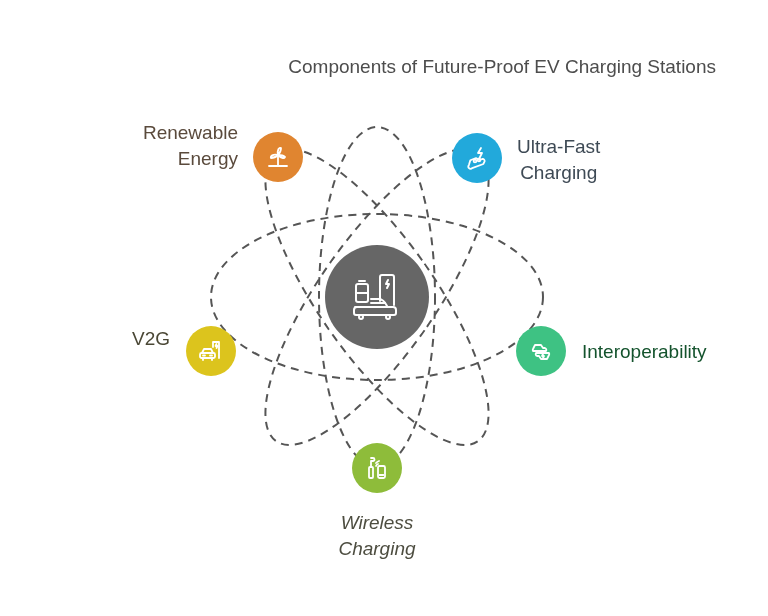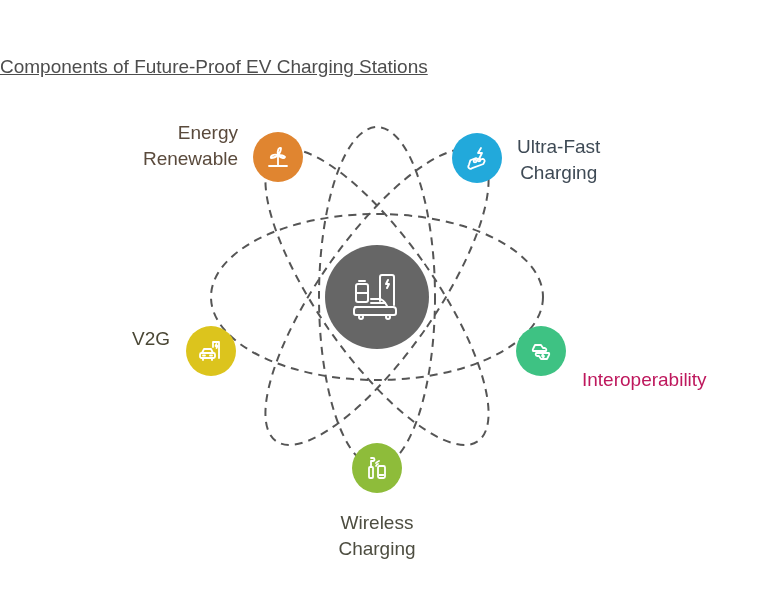--- a/index.html
+++ b/index.html
@@ -1,26 +1,26 @@
 <!DOCTYPE html>
 <html><head>
 <meta charset="utf-8">
 <style>
   html, body { margin: 0; padding: 0; background: #ffffff; }
   body { width: 768px; height: 616px; position: relative; overflow: hidden;
          font-family: "Liberation Sans", sans-serif; }
-  .title { position: absolute; left: 0; width: 716px; top: 56px; text-align: left;
-           font-size: 19px; color: #4d4d4d; text-decoration: underline; }
+  .title { position: absolute; left: 0; width: 716px; top: 56px; text-align: right;
+           font-size: 19px; color: #4d4d4d; }
   svg.orbits { position: absolute; left: 0; top: 0; }
   .node { position: absolute; border-radius: 50%; display: flex; align-items: center; justify-content: center; }
   .node svg { display: block; }
   .label { position: absolute; font-size: 19px; line-height: 26px; }
   .label.right { text-align: right; }
   .label.left { text-align: center; }
-  .label.center { text-align: center; }
+  .label.center { text-align: center; font-style: italic; }
 </style>
 </head>
 <body>
 
 <div class="title">Components of Future-Proof EV Charging Stations</div>
 
 <svg class="orbits" width="768" height="616">
   <g fill="none" stroke="#555555" stroke-width="2" stroke-dasharray="8 6">
     <ellipse cx="377" cy="297" rx="166" ry="83"></ellipse>
     <ellipse cx="377" cy="297" rx="58" ry="170"></ellipse>
@@ -48,22 +48,22 @@
 <div class="node" style="left:253px; top:132px; width:50px; height:50px; background:#E08530;">
   <svg width="28" height="28" viewBox="0 0 28 28" fill="none" stroke="#fff" stroke-width="1.8" stroke-linecap="round" stroke-linejoin="round">
     <path d="M14 12 C13 7 15 4 17 5 C17 8 16 10 14 12 Z"></path>
     <path d="M14 12 C9 11 6 13 7 15 C10 15 12 14 14 12 Z"></path>
     <path d="M14 12 C17 15 20 16 21 14 C19 12 16 12 14 12 Z"></path>
     <line x1="14" y1="13" x2="14" y2="22"></line>
     <line x1="5" y1="23" x2="23" y2="23"></line>
   </svg>
 </div>
 <div class="label right" style="right:530px; top:120px; color:#5A4A3C;">
+  <div>Renewable</div>
   <div>Energy</div>
-  <div>Renewable</div>
 </div>
 
 <div class="node" style="left:452px; top:133px; width:50px; height:50px; background:#22A9DB;">
   <svg width="28" height="28" viewBox="0 0 28 28" fill="none" stroke="#fff" stroke-width="1.8" stroke-linecap="round" stroke-linejoin="round">
     <path d="M18 4 l-3 5 h4 l-3 6"></path>
     <path d="M5 18 l3 -4 h6 l3 3 h3 a2 2 0 0 1 1 3 l-2 2 h-12 a2 2 0 0 1 -2 -4 z" transform="rotate(-20 14 17)"></path>
     <circle cx="12" cy="17" r="1.4"></circle>
     <circle cx="16" cy="16" r="1.4"></circle>
   </svg>
 </div>
@@ -88,21 +88,21 @@
   <div>V2G</div>
 </div>
 
 <div class="node" style="left:516px; top:326px; width:50px; height:50px; background:#3EC283;">
   <svg width="28" height="28" viewBox="0 0 28 28" fill="none" stroke="#fff" stroke-width="1.8" stroke-linecap="round" stroke-linejoin="round">
     <path d="M6 12 l2 -4 h6 l2 3 h2 a2 2 0 0 1 1 3 h-13 a2 2 0 0 1 0 -2 z"></path>
     <path d="M22 15 l-2 4 h-6 l-2 -3 h-2 a2 2 0 0 1 -1 -3 h13 a2 2 0 0 1 0 2 z" transform="translate(0 3)"></path>
     <path d="M16 17 l-1 2 h2 l-1 2"></path>
   </svg>
 </div>
-<div class="label left" style="left:582px; top:339px; color:#be185d;margin-top:28px;">
+<div class="label left" style="left:582px; top:339px; color:#14532d;">
   <div>Interoperability</div>
 </div>
 
 <div class="node" style="left:352px; top:443px; width:50px; height:50px; background:#8EBC3A;">
   <svg width="28" height="28" viewBox="0 0 28 28" fill="none" stroke="#fff" stroke-width="1.8" stroke-linecap="round" stroke-linejoin="round">
     <path d="M8 4 h2 a1.5 1.5 0 0 1 0 3 h-2 v6"></path>
     <rect x="6" y="13" width="4" height="11" rx="1"></rect>
     <path d="M13 9 a6 6 0 0 1 3 -2"></path>
     <path d="M13 12 a3 3 0 0 1 2 -2"></path>
     <rect x="15" y="12" width="7" height="12" rx="1.5"></rect>

